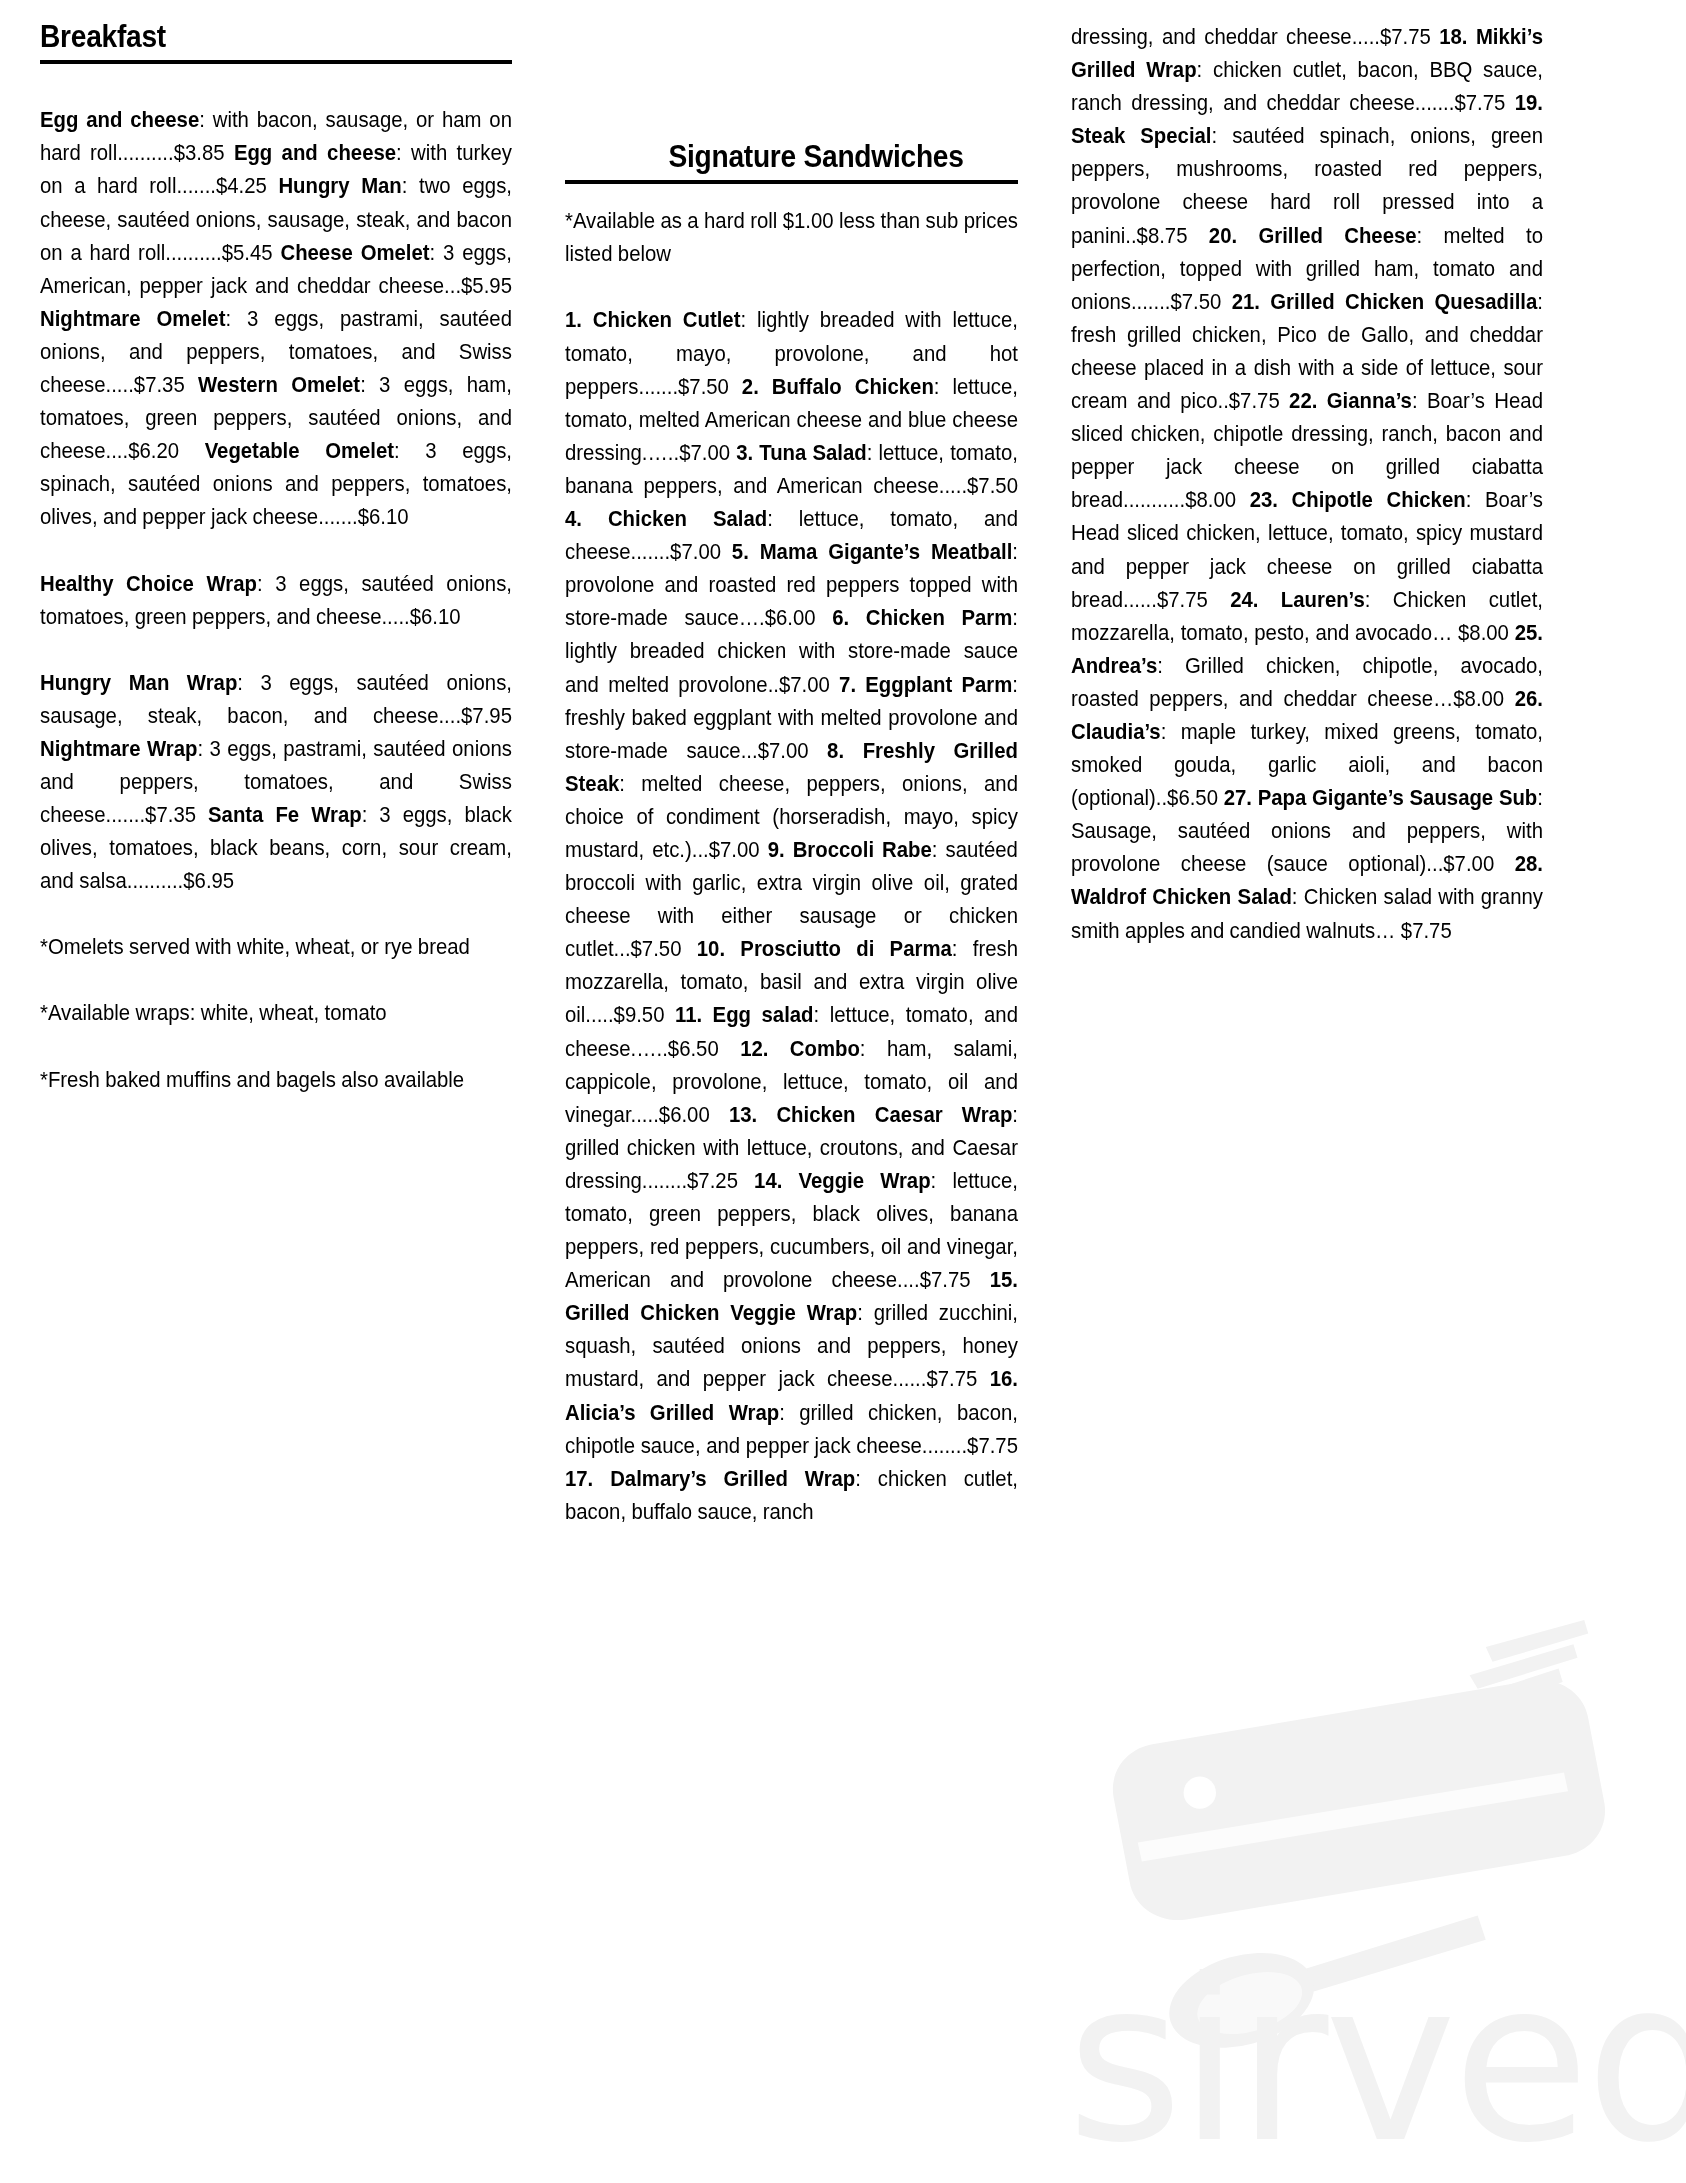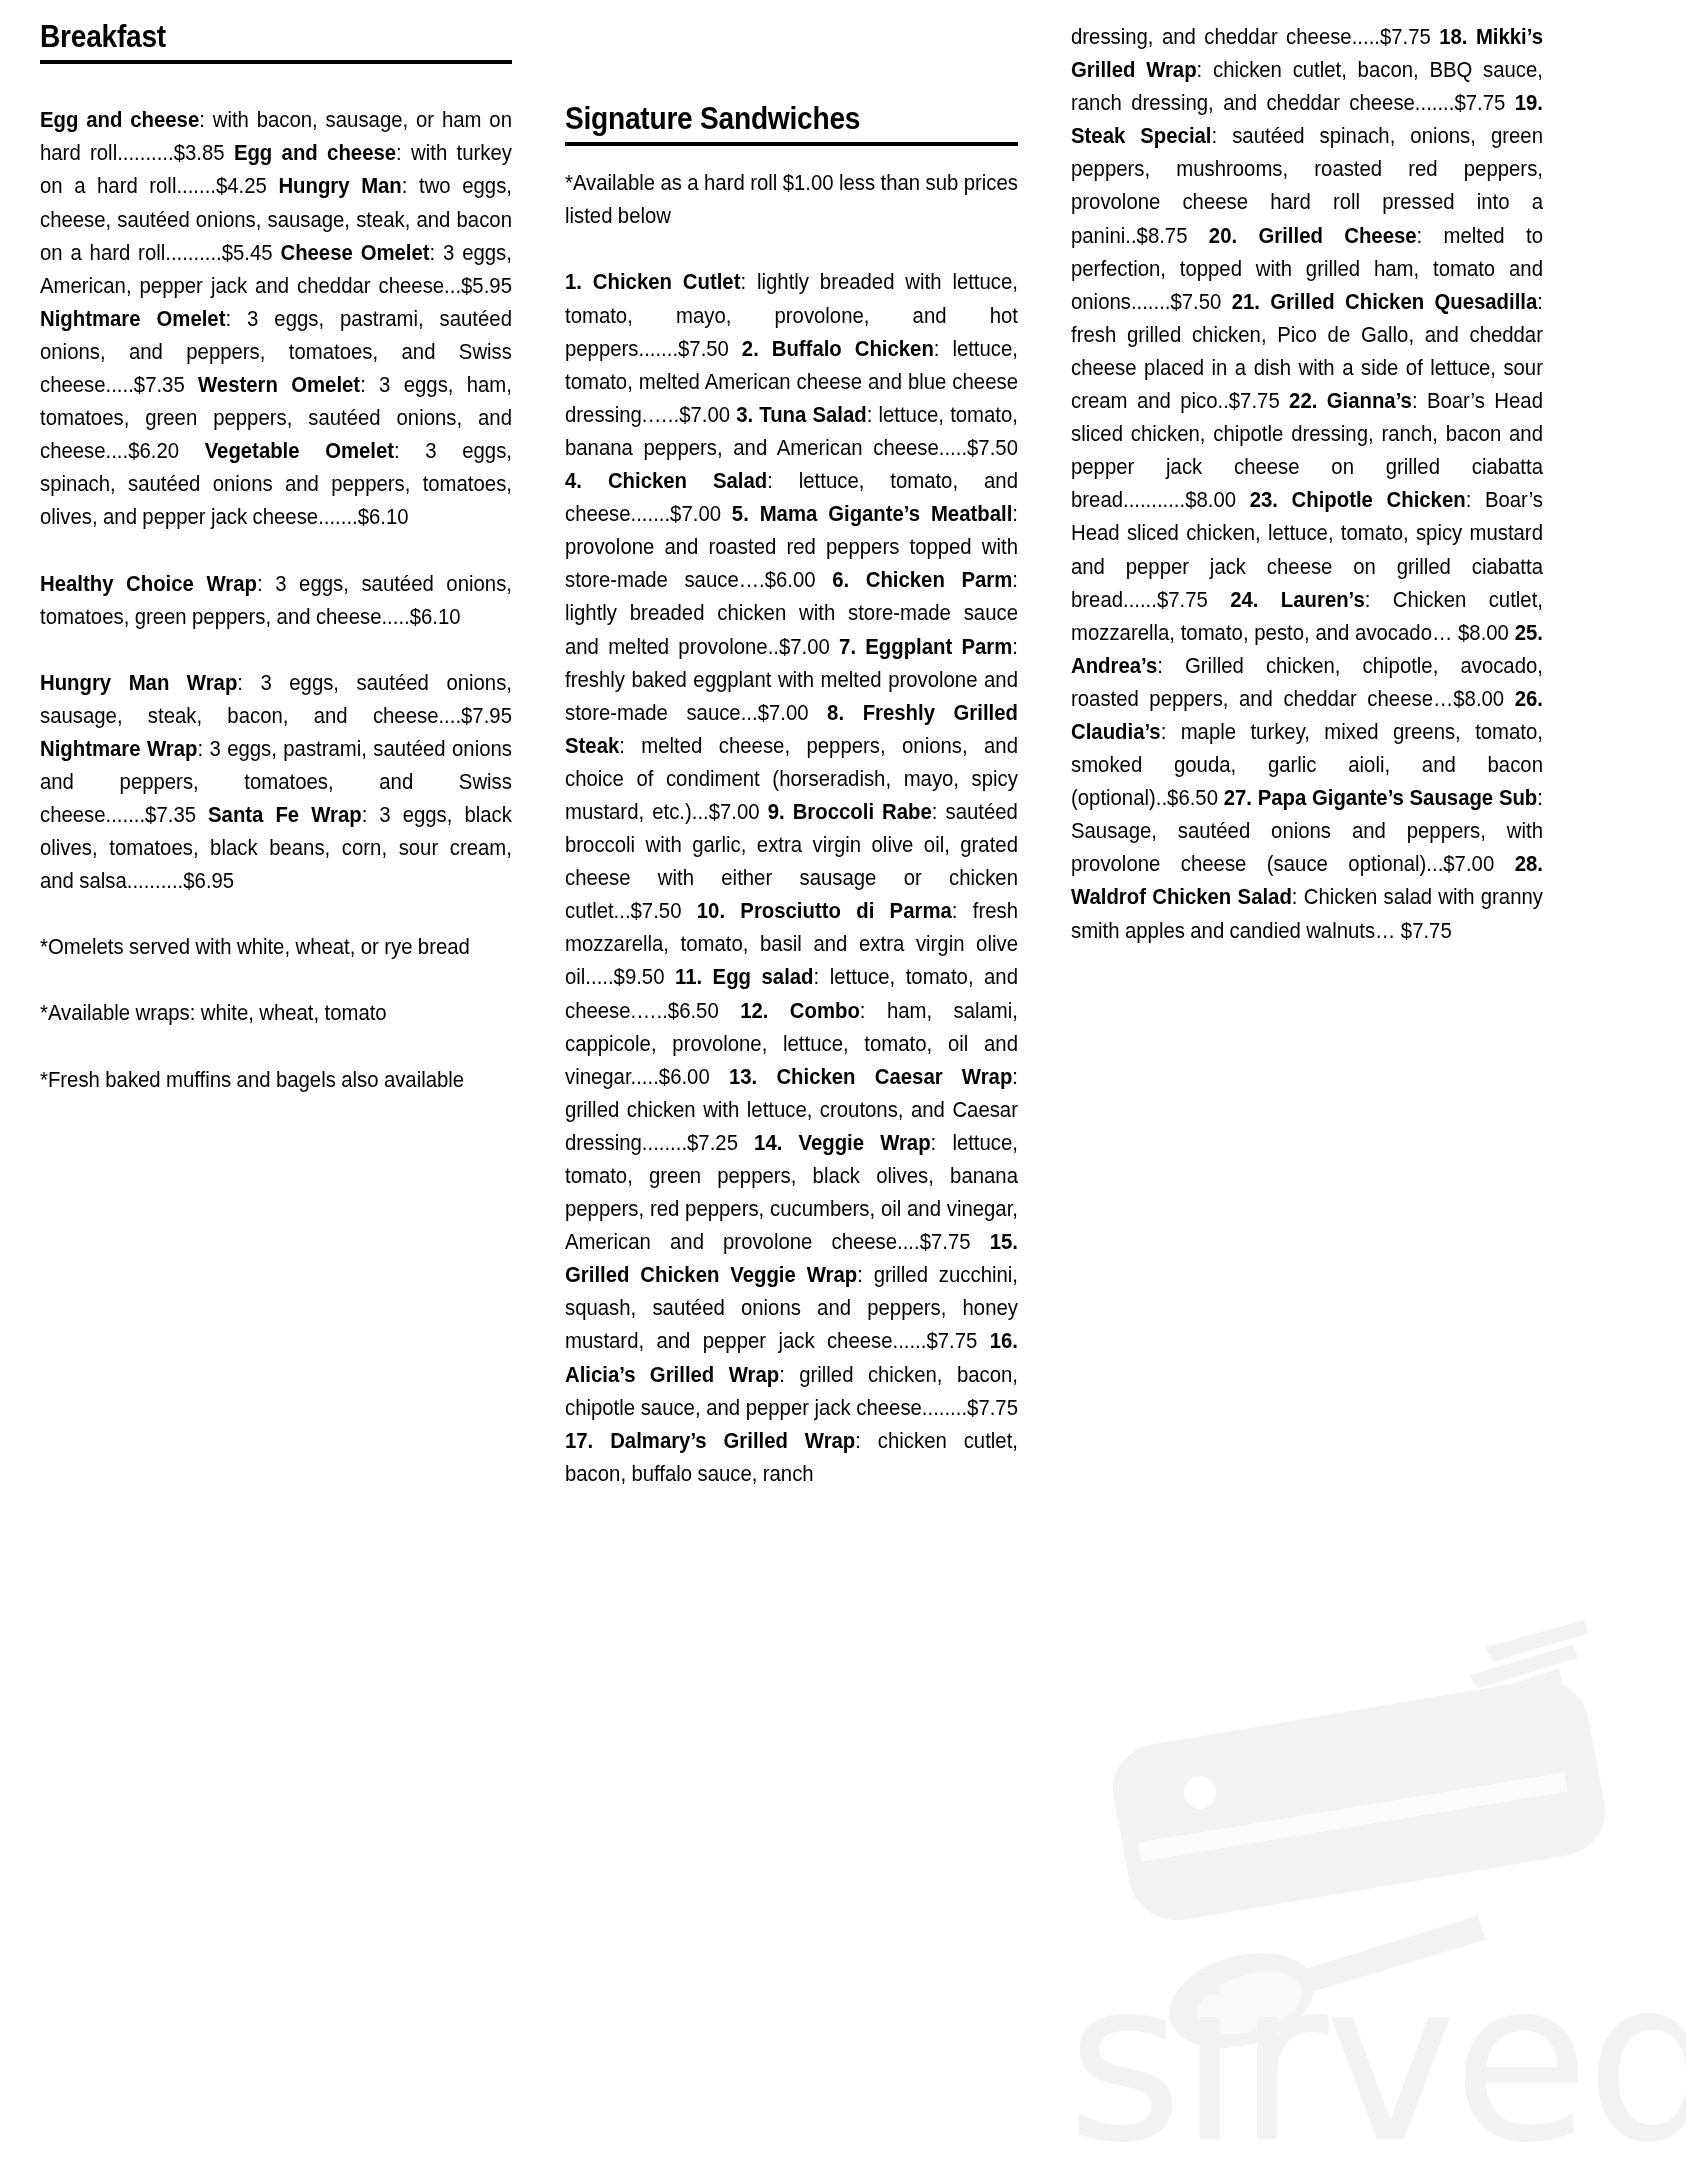--- a/index.html
+++ b/index.html
@@ -70,21 +70,21 @@
     font-family: "Liberation Sans Narrow", "Liberation Sans", sans-serif;
     transform: scaleX(0.88);
     transform-origin: left center;
   }
   .rule {
     border: none;
     border-top: 4.7px solid #000;
     margin: 6.7px 0 0 0;
     width: 100%;
   }
-  .head-block-2 { margin-top: 82px; }
+  .head-block-2 { margin-top: 120px; text-align: right; }
 
   
   .body-text {
     font-size: 22.6px;
     line-height: 1.465;
     text-align: justify;
     text-justify: inter-word;
     font-family: "Liberation Sans Narrow", "Liberation Sans", sans-serif;
     transform: scaleX(0.9);
     transform-origin: left top;

